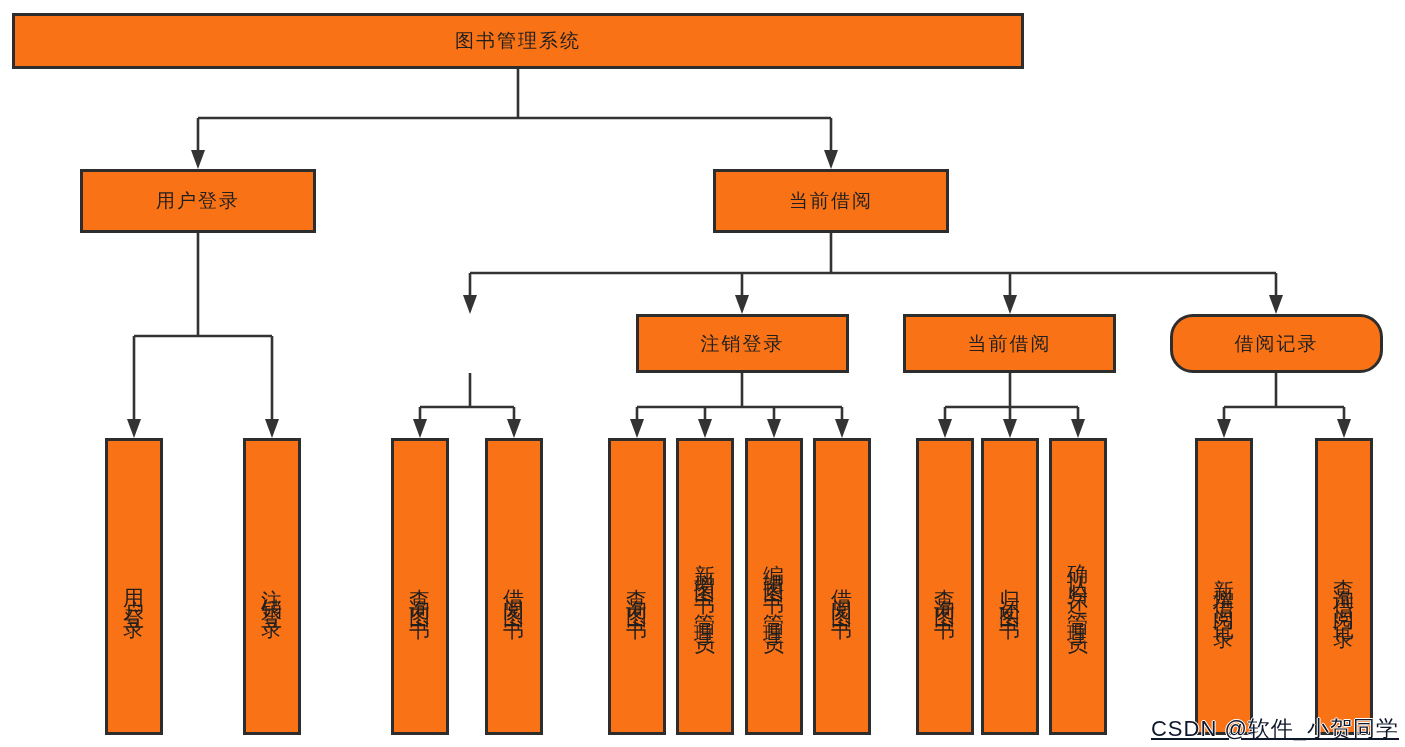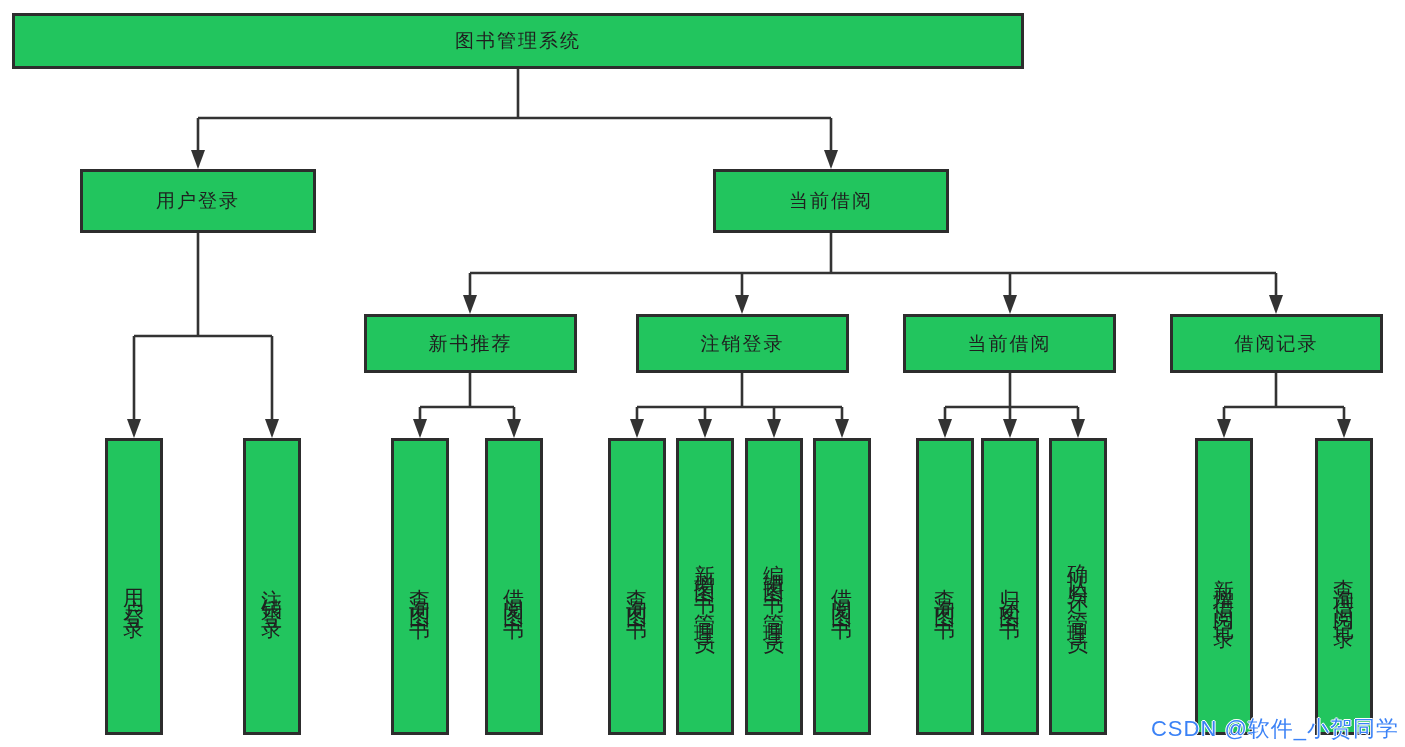--- a/index.html
+++ b/index.html
@@ -9,21 +9,21 @@
     background:#ffffff;
     overflow:hidden;
     font-family:"Liberation Sans","DejaVu Sans",sans-serif;
     color:#1f1f1f;
   }
   .wires{position:absolute;left:0;top:0;width:1405px;height:747px;}
   .box{
     position:absolute;
     box-sizing:border-box;
     border:3px solid #2d2d2d;
-    background:#22c55e;
+    background:#f97316;
     display:flex;align-items:center;justify-content:center;
   }
   .box .lbl{
     font-size:19px;
     letter-spacing:2px;
     white-space:nowrap;
     color:#1f1f1f;
   }
   .root{left:12px;top:13px;width:1012px;height:56px;}
   .lv2{top:169px;width:236px;height:64px;}
@@ -36,23 +36,24 @@
     letter-spacing:10px;
     padding-top:10px;
     line-height:1;
     color:#1f1f1f;
   }
   .watermark{
     position:absolute;
     right:6px;bottom:3px;
     font-size:22px;
     letter-spacing:1px;
-    color:#3b82f6;
+    color:#0f172a;
     text-shadow:-1px 0 #fff,1px 0 #fff,0 -1px #fff,0 1px #fff;
     white-space:nowrap;
+    text-decoration:underline;
   }
 </style>
 </head>
 <body>
 
 <div class="canvas">
 
   <svg class="wires" viewBox="0 0 1405 747" aria-hidden="true">
     <path d="M518 69 V118 M198 118 H831 M198 118 V151 M831 118 V151
          M198 233 V336 M134 336 H272 M134 336 V420 M272 336 V420
@@ -88,30 +89,27 @@
     <span class="lbl">图书管理系统</span>
   </div>
 
   <div class="box lv2" style="left:80px;">
     <span class="lbl">用户登录</span>
   </div>
   <div class="box lv2" style="left:713px;">
     <span class="lbl">当前借阅</span>
   </div>
 
-  <div class="box lv3" style="left:364px;">
-    <span class="lbl">新书推荐</span>
-  </div>
   <div class="box lv3" style="left:636px;">
     <span class="lbl">注销登录</span>
   </div>
   <div class="box lv3" style="left:903px;">
     <span class="lbl">当前借阅</span>
   </div>
-  <div class="box lv3" style="left:1170px;">
+  <div class="box lv3" style="left:1170px;border-radius:23px;">
     <span class="lbl">借阅记录</span>
   </div>
 
   <div class="box leaf" style="left:105px;">
     <span class="vlbl">用户登录</span>
   </div>
   <div class="box leaf" style="left:243px;">
     <span class="vlbl">注销登录</span>
   </div>
   <div class="box leaf" style="left:391px;">

